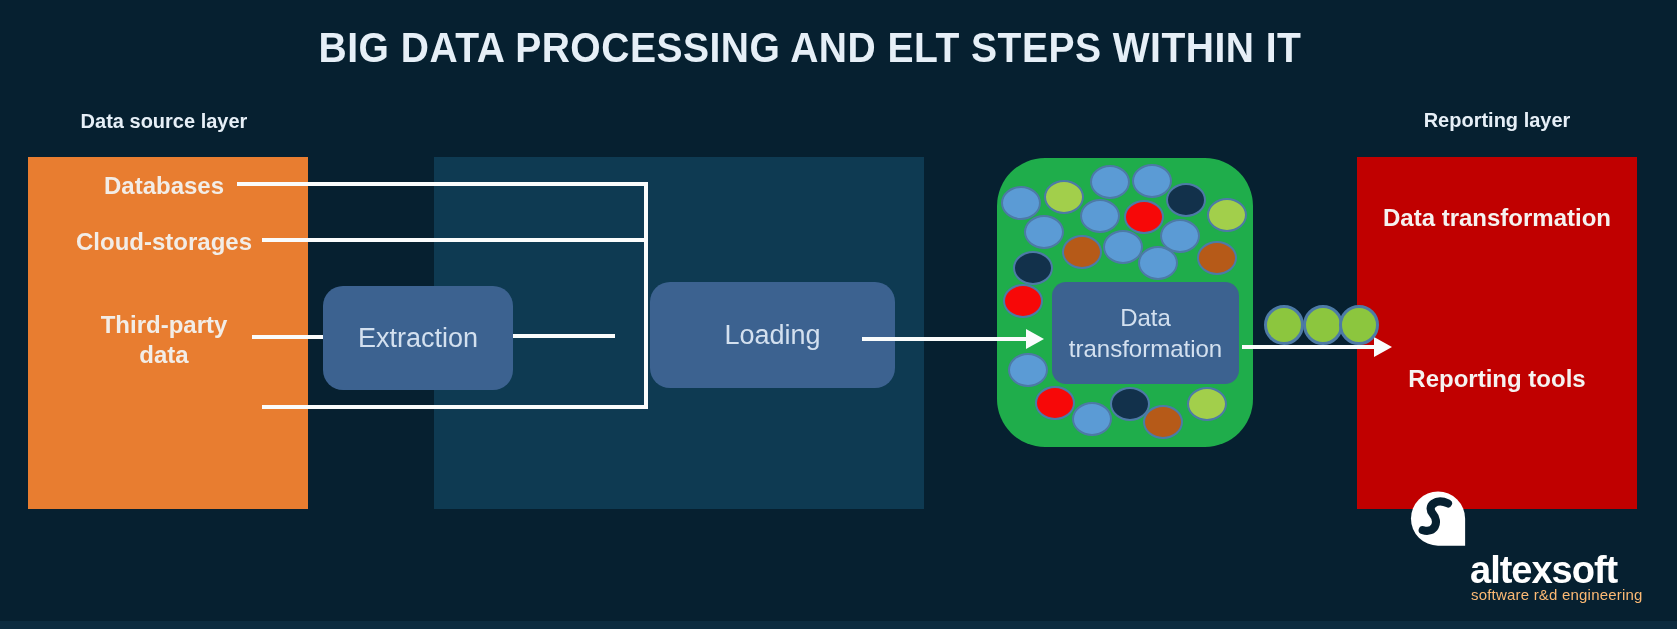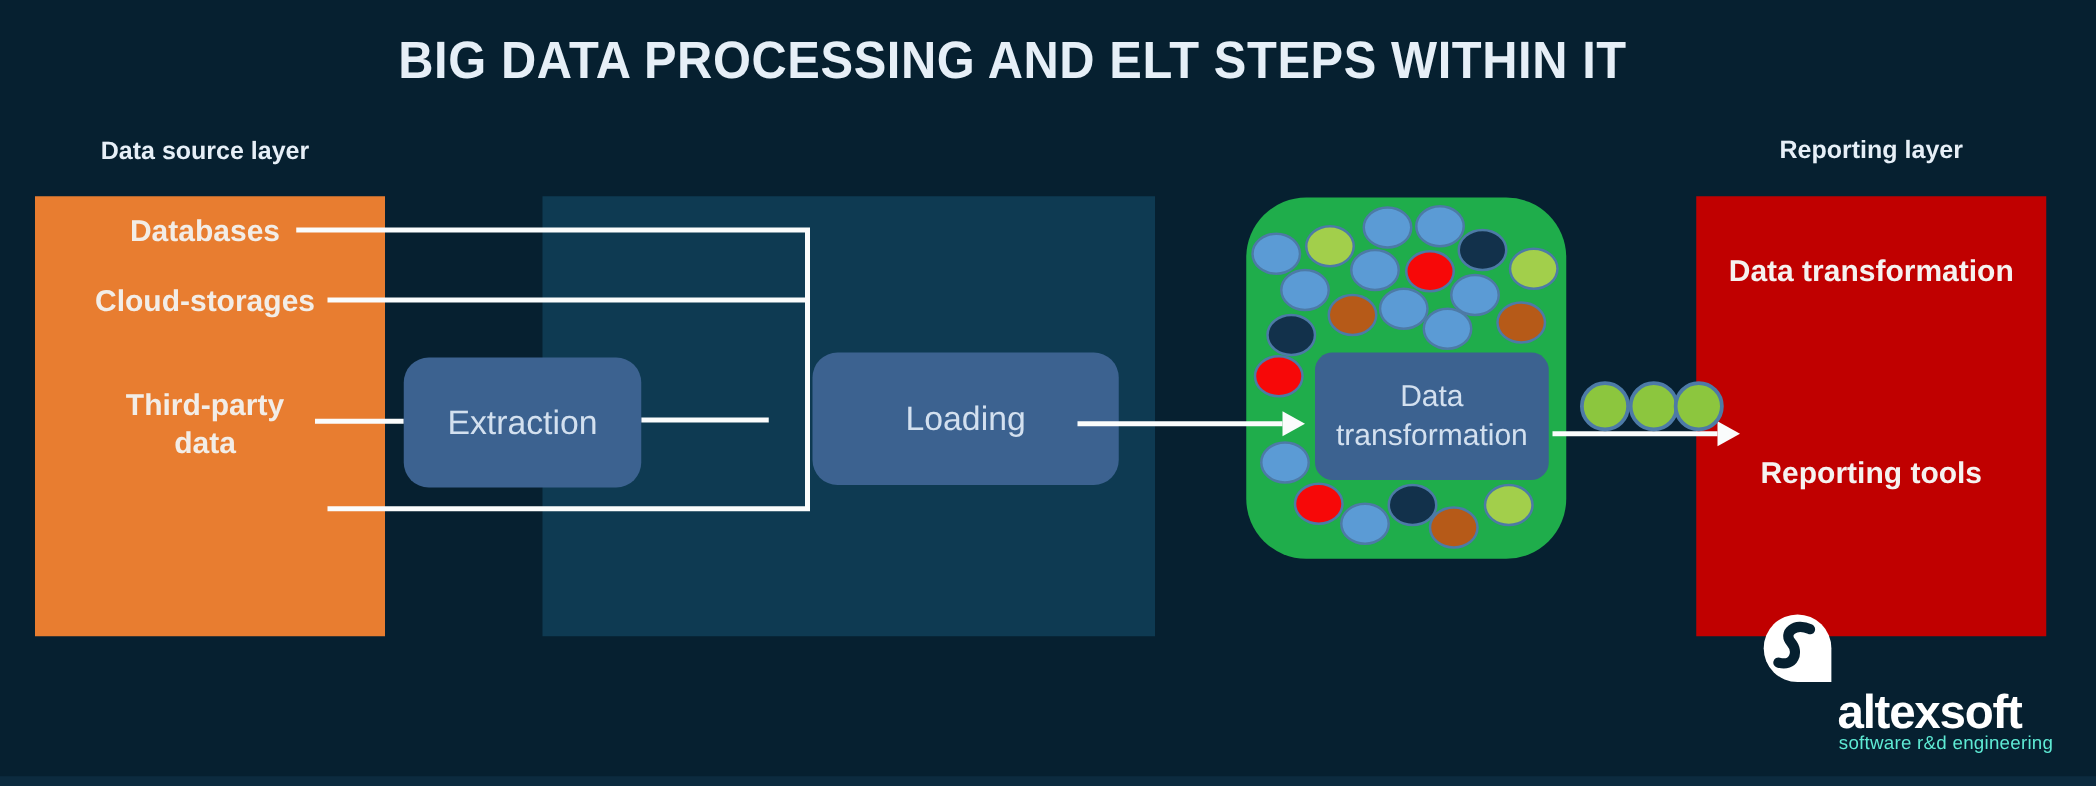--- a/index.html
+++ b/index.html
@@ -53,21 +53,21 @@
     position:absolute; width:34px; height:34px; border-radius:50%;
     border:3px solid var(--circle-stroke); background:var(--dot-green);
   }
   .logo-icon { position:absolute; left:1410px; top:489px; }
   .logo-name {
     position:absolute; left:1470px; top:549px; font-size:38px; font-weight:bold;
     letter-spacing:-1px; color:var(--logo-white);
   }
   .logo-tagline {
     position:absolute; left:1471px; top:586px; font-size:15px; letter-spacing:.2px;
-    color:#5eead4;
+    color:#fdba74;
   }
   .bottom-strip { position:absolute; left:0; top:621px; width:1677px; height:8px; background:var(--bottom-strip); }
 </style>
 </head>
 <body>
 
 <div class="canvas">
 
   <div class="title">BIG DATA PROCESSING AND ELT STEPS WITHIN IT</div>
 

